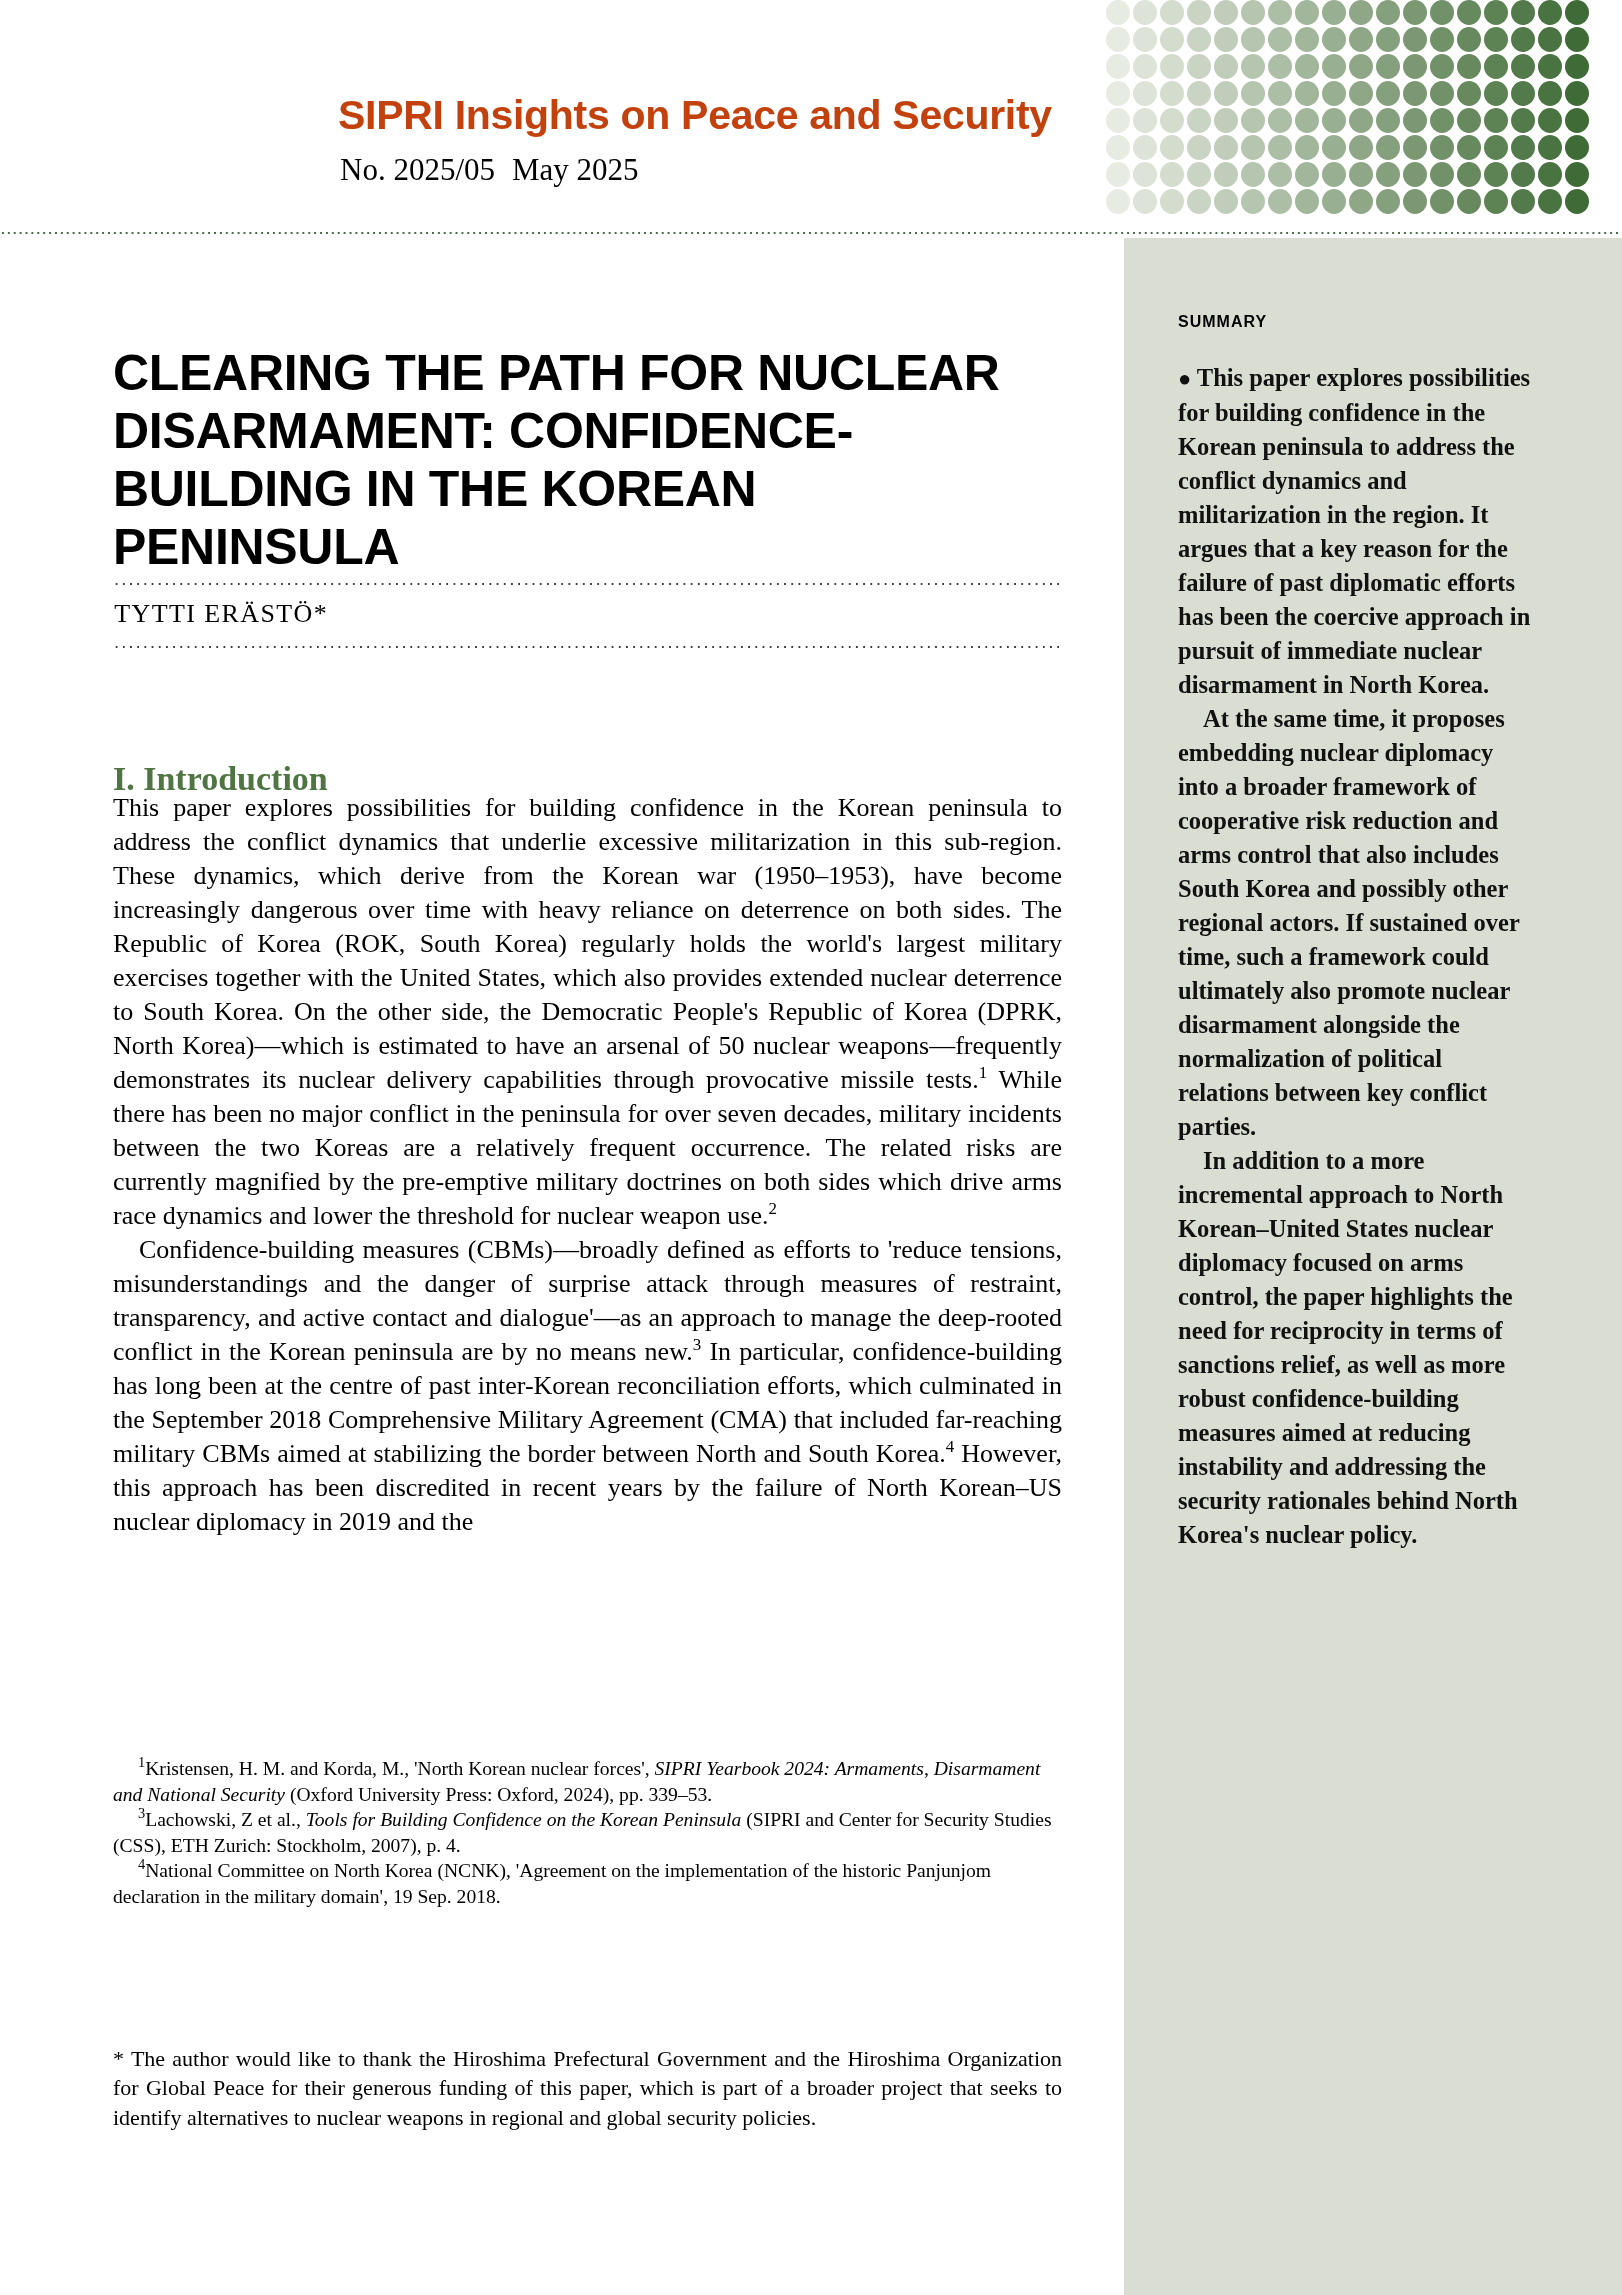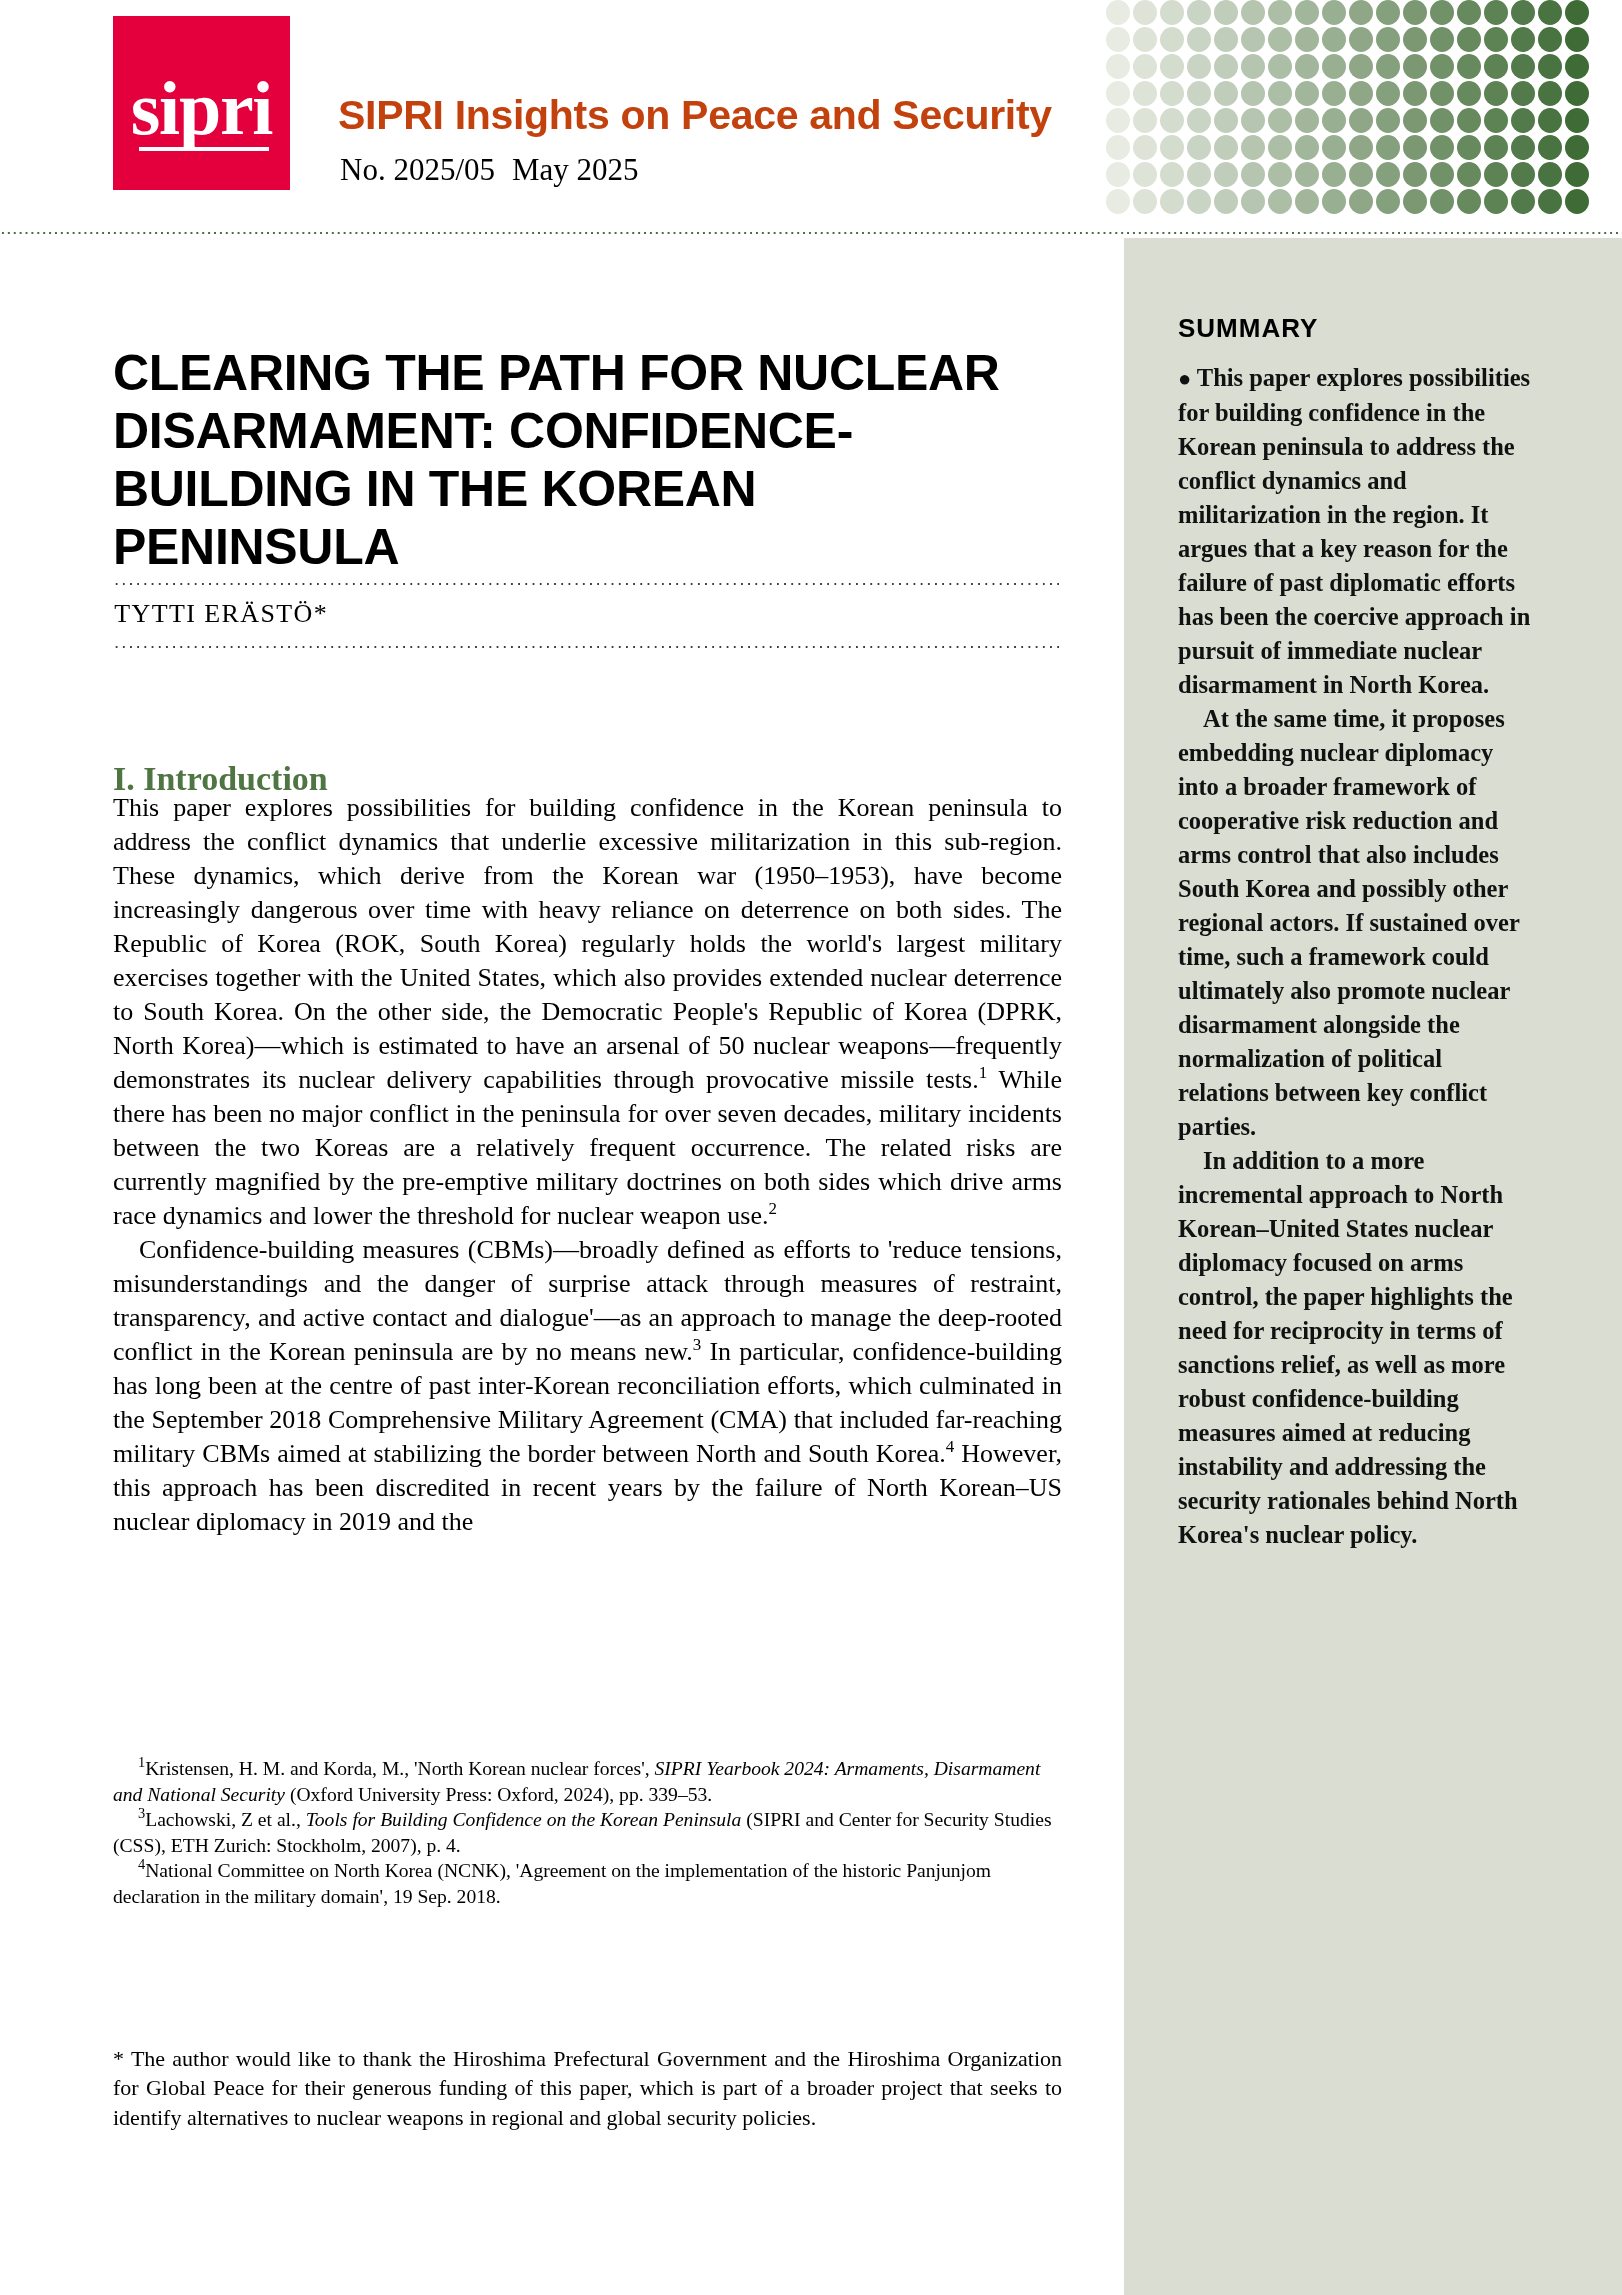--- a/index.html
+++ b/index.html
@@ -94,21 +94,21 @@
     position: absolute;
     left: 1124px; top: 238px;
     width: 499px; height: 2058px;
     background: #DADDD2;
   }
   #summary-head {
     position: absolute;
     left: 54px; top: 75px;
     font-family: "Liberation Sans", sans-serif;
     font-weight: 700;
-    font-size: 26px;
+    font-size: 16px;
     letter-spacing: 1px;
     color: #000000;
   }
   #summary-body {
     position: absolute;
     left: 54px; top: 123px;
     width: 357px;
     font-family: "Liberation Serif", serif;
     font-weight: 700;
     font-size: 24.5px;
@@ -203,24 +203,20 @@
     color: #000000;
     text-align: justify;
   }
   #acknowledgement p { margin: 0; }
 </style>
 </head>
 <body>
 
 <div id="header">
 
-  <div id="logo-box">
-    <div id="logo-word">sipri</div>
-    <div id="logo-rule"></div>
-  </div>
 
   <div id="masthead-title">SIPRI Insights on Peace and Security</div>
 
   <div id="masthead-sub">
     <span>No. 2025/05</span><span class="gap"></span><span>May 2025</span>
   </div>
 
   <div id="dotgrid">
       <span class="dotrow"><span class="dot" style="background: rgb(232, 235, 226);"></span><span class="dot" style="background: rgb(222, 227, 216);"></span><span class="dot" style="background: rgb(212, 220, 206);"></span><span class="dot" style="background: rgb(202, 212, 196);"></span><span class="dot" style="background: rgb(192, 205, 186);"></span><span class="dot" style="background: rgb(182, 197, 175);"></span><span class="dot" style="background: rgb(172, 190, 165);"></span><span class="dot" style="background: rgb(162, 182, 155);"></span><span class="dot" style="background: rgb(152, 175, 145);"></span><span class="dot" style="background: rgb(143, 167, 135);"></span><span class="dot" style="background: rgb(133, 160, 125);"></span><span class="dot" style="background: rgb(123, 152, 115);"></span><span class="dot" style="background: rgb(113, 145, 105);"></span><span class="dot" style="background: rgb(103, 137, 94);"></span><span class="dot" style="background: rgb(93, 130, 84);"></span><span class="dot" style="background: rgb(83, 122, 74);"></span><span class="dot" style="background: rgb(73, 115, 64);"></span><span class="dot" style="background: rgb(63, 107, 54);"></span></span>
       <span class="dotrow"><span class="dot" style="background: rgb(232, 235, 226);"></span><span class="dot" style="background: rgb(222, 227, 216);"></span><span class="dot" style="background: rgb(212, 220, 206);"></span><span class="dot" style="background: rgb(202, 212, 196);"></span><span class="dot" style="background: rgb(192, 205, 186);"></span><span class="dot" style="background: rgb(182, 197, 175);"></span><span class="dot" style="background: rgb(172, 190, 165);"></span><span class="dot" style="background: rgb(162, 182, 155);"></span><span class="dot" style="background: rgb(152, 175, 145);"></span><span class="dot" style="background: rgb(143, 167, 135);"></span><span class="dot" style="background: rgb(133, 160, 125);"></span><span class="dot" style="background: rgb(123, 152, 115);"></span><span class="dot" style="background: rgb(113, 145, 105);"></span><span class="dot" style="background: rgb(103, 137, 94);"></span><span class="dot" style="background: rgb(93, 130, 84);"></span><span class="dot" style="background: rgb(83, 122, 74);"></span><span class="dot" style="background: rgb(73, 115, 64);"></span><span class="dot" style="background: rgb(63, 107, 54);"></span></span>

